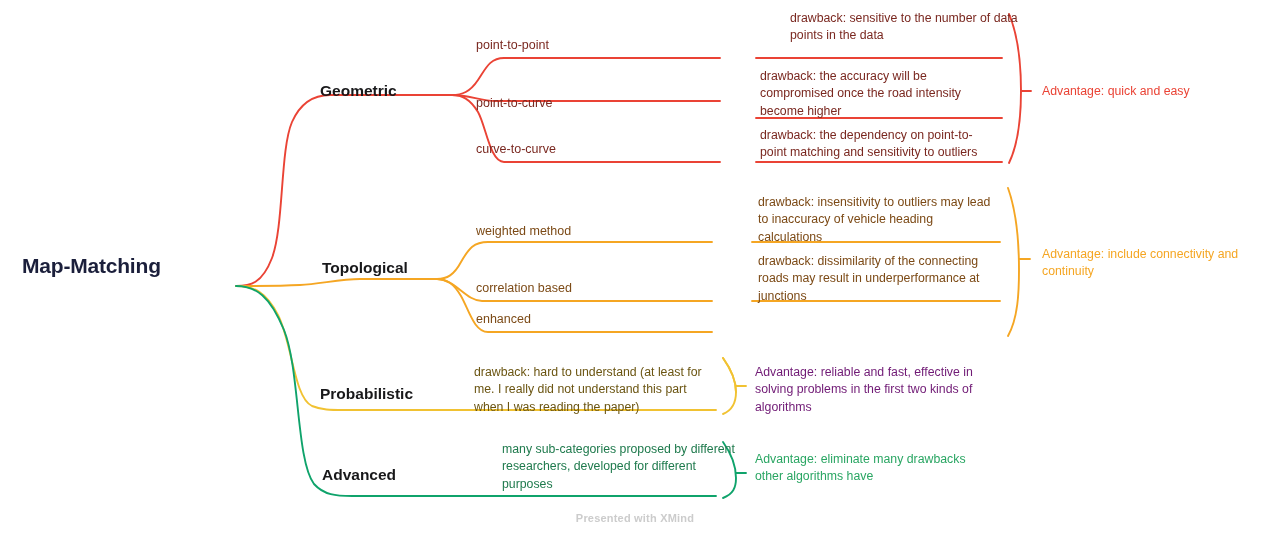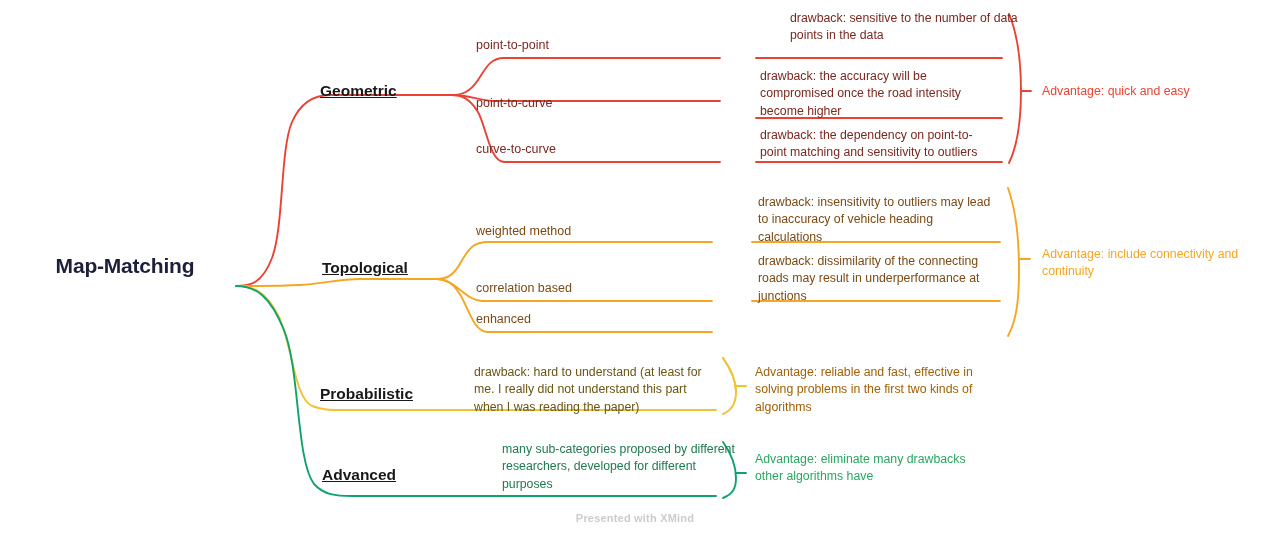--- a/index.html
+++ b/index.html
@@ -23,33 +23,31 @@
     pointer-events: none;
   }
   .node {
     position: absolute;
     box-sizing: border-box;
   }
   .root-title {
     left: 22px;
     top: 252px;
     width: 206px;
-    text-align: center;
     font-size: 21px;
     font-weight: bold;
     line-height: 1.32;
     color: #1b1f3b;
     letter-spacing: -0.2px;
   }
   .branch-label {
     font-size: 15.5px;
     font-weight: bold;
     color: #18181a;
     white-space: nowrap;
-    text-decoration: underline;
   }
   .sub-label {
     font-size: 12.5px;
     color: #7a2820;
     white-space: nowrap;
   }
   .sub-label.topo { color: #7c4a16; }
   .detail {
     font-size: 12.3px;
     line-height: 1.42;
@@ -57,21 +55,21 @@
   }
   .detail.topo { color: #7c4a16; }
   .detail.prob { color: #6b5512; }
   .detail.adv  { color: #1f7a4d; margin-left: 28px; }
   .advantage {
     font-size: 12.3px;
     line-height: 1.42;
   }
   .advantage.geo  { color: #ea4335; }
   .advantage.topo { color: #f5a623; }
-  .advantage.prob { color: #a16207; }
+  .advantage.prob { color: #701a75; }
   .advantage.adv  { color: #2aa663; }
   .watermark {
     position: absolute;
     left: 0;
     top: 512px;
     width: 1270px;
     text-align: center;
     font-size: 11px;
     font-weight: bold;
     color: #cccccc;

